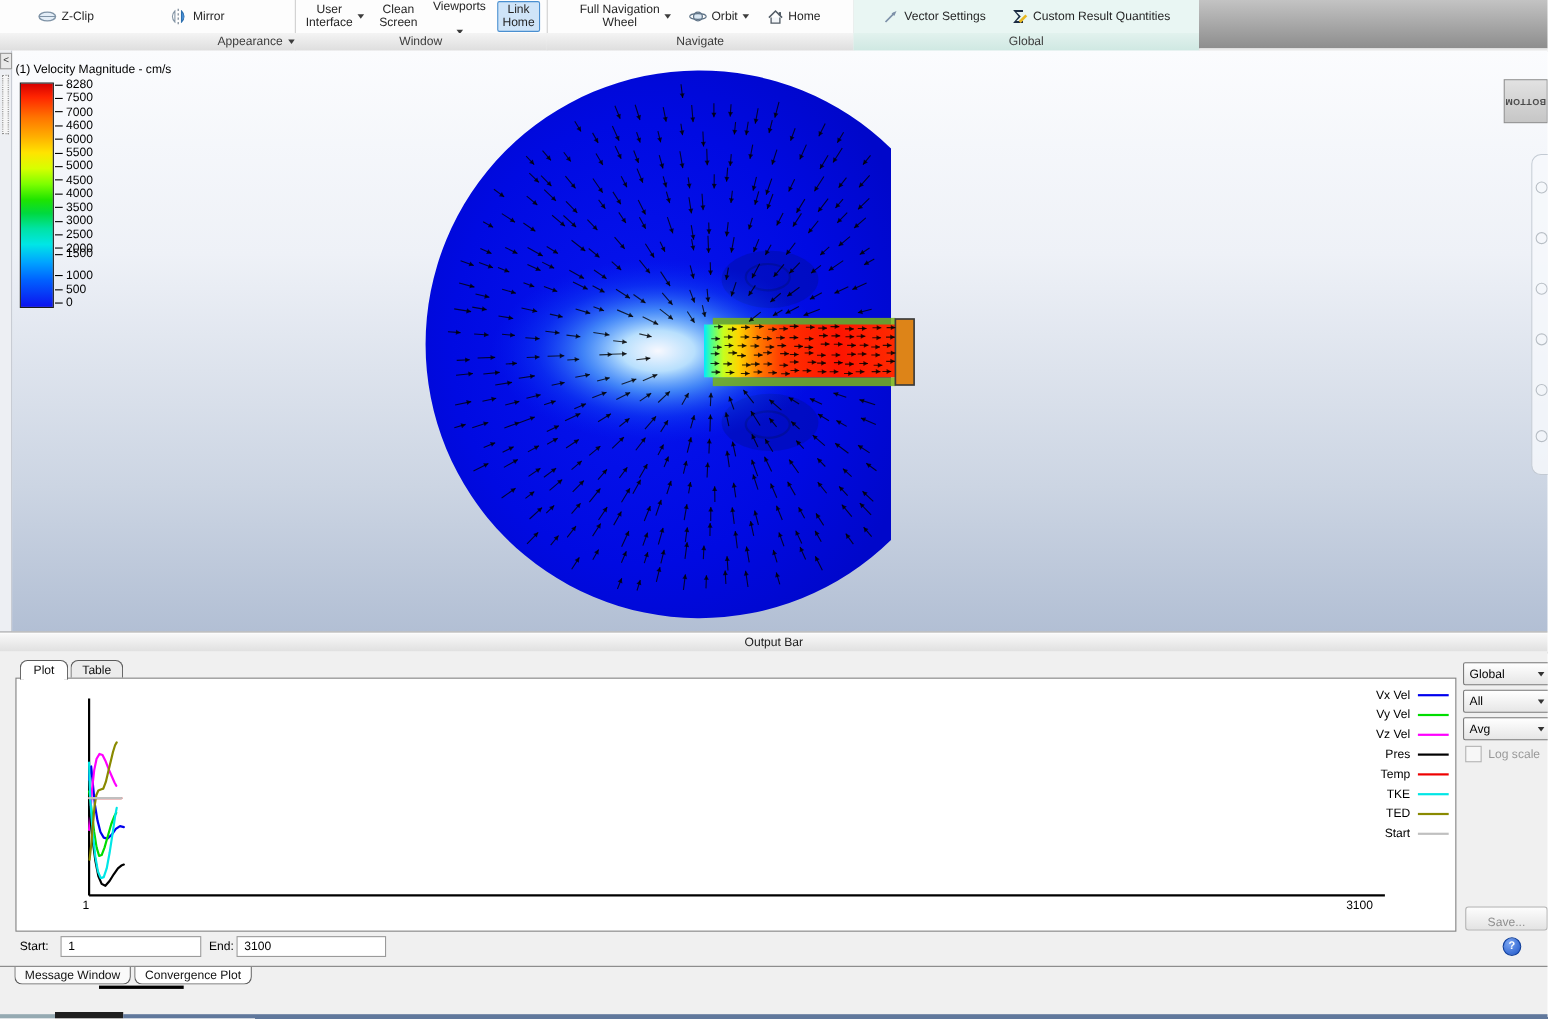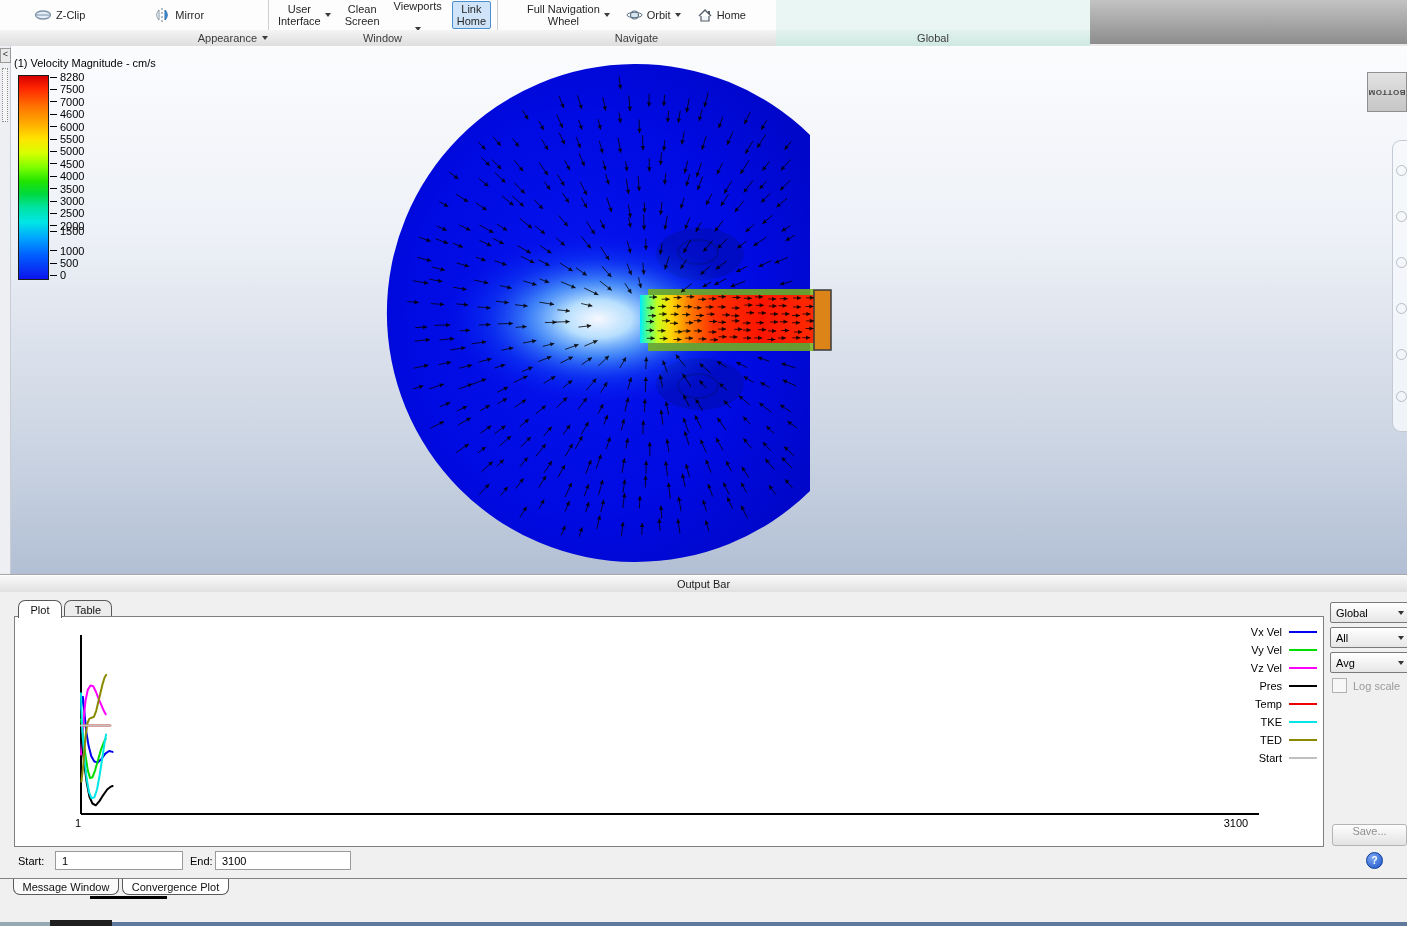--- a/index.html
+++ b/index.html
@@ -76,21 +76,21 @@
     border:1px solid #7a7a7a;border-radius:2px;font-size:11px;color:#000;display:flex;align-items:center;}
   .dd-value{padding-left:5px;flex:1;}
   .dd-caret{width:0;height:0;border-left:3.5px solid transparent;border-right:3.5px solid transparent;
     border-top:4px solid #333;margin-right:4px;}
   #dd-scope{top:10px;} #dd-quantity{top:35px;} #dd-aggregate{top:60px;}
   #logscale{left:1332px;top:86px;display:flex;align-items:center;gap:6px;}
   #logscale .box{width:13px;height:13px;background:#f7f7f7;border:1px solid #b2b2b2;}
   #logscale .lab{font-size:11px;color:#9a9a9a;}
   #save-btn{left:1332px;top:232px;width:73px;height:20px;background:linear-gradient(#fdfdfd,#e3e3e3);
     border:1px solid #b4b4b4;border-radius:3px;font-size:11px;color:#8f8f8f;
-    display:flex;align-items:flex-start;justify-content:center;}
+    display:flex;align-items:flex-end;justify-content:center;}
   #help-icon{left:1366px;top:260px;width:15px;height:15px;border-radius:50%;
     background:radial-gradient(circle at 35% 30%,#7ba6f2,#1c54c8);border:1px solid #0c3c9a;
     color:#fff;font-size:10px;font-weight:bold;display:flex;align-items:center;justify-content:center;}
   .rangelab{font-size:11px;color:#000;top:263px;text-align:right;}
   .rangeinput{position:absolute;top:259px;height:17px;border:1px solid #9a9a9a;font-size:11px;
     padding:0 0 0 6px;font-family:"Liberation Sans",sans-serif;background:#fff;color:#000;}
   #start-label{left:18px;} #start-input{left:55px;width:120px;}
   #end-label{left:190px;} #end-input{left:215px;width:128px;}
   #btab-strip{left:0;top:286px;width:1407px;height:1px;background:#828282;}
   .btab{position:absolute;top:287px;height:15px;font-size:11px;color:#111;background:#fafafa;
@@ -190,20 +190,36 @@
         </svg>
         <span>Home</span>
       </div>
     </div>
     <div class="rlabel">
       <span>Navigate</span>
     </div>
   </div>
 
   <div id="g-global" class="rgroup">
+    <div class="rbtnrow">
+      <div class="rbtn">
+        <svg class="icon-svg" width="16" height="16">
+          <line x1="3" y1="13" x2="11" y2="5" stroke="#7d90a8" stroke-width="1.6"></line>
+          <path d="M13,3 L8.5,5 L11,7.5 Z" fill="#7d90a8"></path>
+        </svg>
+        <span>Vector Settings</span>
+      </div>
+      <div class="rbtn">
+        <svg class="icon-svg" width="17" height="16">
+          <path d="M3,2 L12,2 L12,4 L6,4 L10,8 L6,12 L12,12 L12,14 L3,14 L8,8 Z" fill="#1c2c44"></path>
+          <line x1="9" y1="13" x2="15" y2="7" stroke="#e8b820" stroke-width="2.4"></line>
+        </svg>
+        <span>Custom Result Quantities</span>
+      </div>
+    </div>
     <div class="rlabel">
       <span>Global</span>
     </div>
   </div>
 </div>
 <div id="ribbon-empty" class="abs"></div>
 
 <div id="viewport" class="abs">
   <svg id="flow-svg" width="1407" height="528" viewBox="0 0 1407 528">
     <defs>

